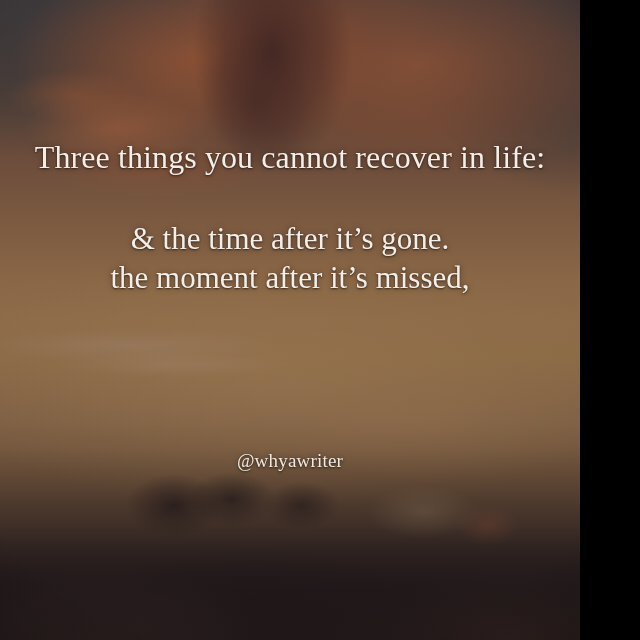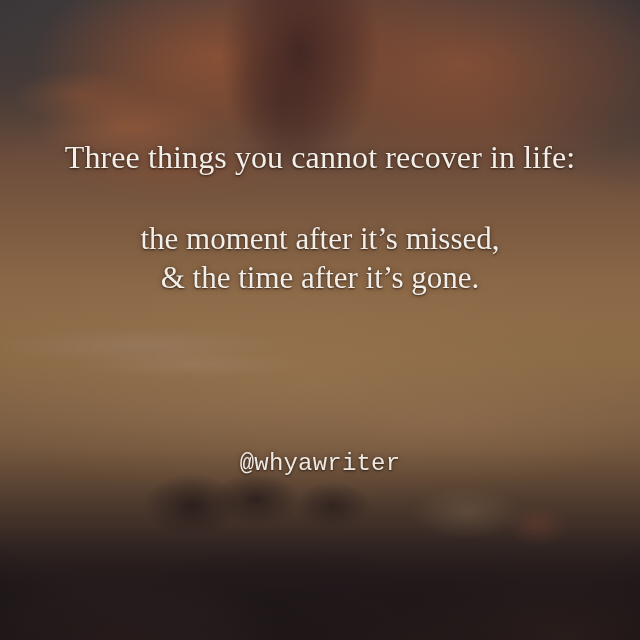--- a/index.html
+++ b/index.html
@@ -3,21 +3,21 @@
 <meta charset="utf-8">
 <style>
   html, body {
     margin: 0;
     padding: 0;
     background: #000;
   }
 
   #quote-card {
     position: relative;
-    width: 640px;
+    width: 580px;
     height: 640px;
     overflow: hidden;
     font-family: "Liberation Serif", "DejaVu Serif", serif;
     background: #a21caf;
   }
 
   
 
   .bg-layer {
     position: absolute;
@@ -194,27 +194,26 @@
     top: 219px;
     font-size: 31px;
     line-height: 39px;
   }
 
   #handle {
     position: absolute;
     left: 0;
     right: 0;
     top: 450px;
-    font-size: 24px;
+    font-size: 19px;
     letter-spacing: 0.2px;
     color: #efe9e1;
     text-shadow:
       0 1px 2px rgba(30,18,14,0.70),
       0 0 5px rgba(30,18,14,0.38);
-    font-family: Liberation Mono, monospace;
   }
 </style>
 </head>
 <body>
 
 <div id="quote-card">
 
   <div class="bg-layer" id="bg-base2"></div>
   <div class="bg-layer" id="bg-corner-left"></div>
   <div class="bg-layer" id="bg-corner-right"></div>
@@ -225,20 +224,20 @@
   <div class="bg-layer" id="bg-streaks"></div>
   <div class="bg-layer" id="bg-cloud-bottom"></div>
   <div class="bg-layer" id="bg-cloud-peaks"></div>
   <div class="bg-layer" id="bg-vignette"></div>
 
   <div id="text-block">
 
     <div class="quote-line" id="headline">Three things you cannot recover in life:</div>
 
     <div id="stanza">
+      <div class="quote-line">&amp; the time after it’s gone.</div>
       <div class="quote-line">the moment after it’s missed,</div>
-      <div class="quote-line">&amp; the time after it’s gone.</div>
     </div>
 
     <div id="handle">@whyawriter</div>
 
   </div>
 </div>
 
 </body></html>

